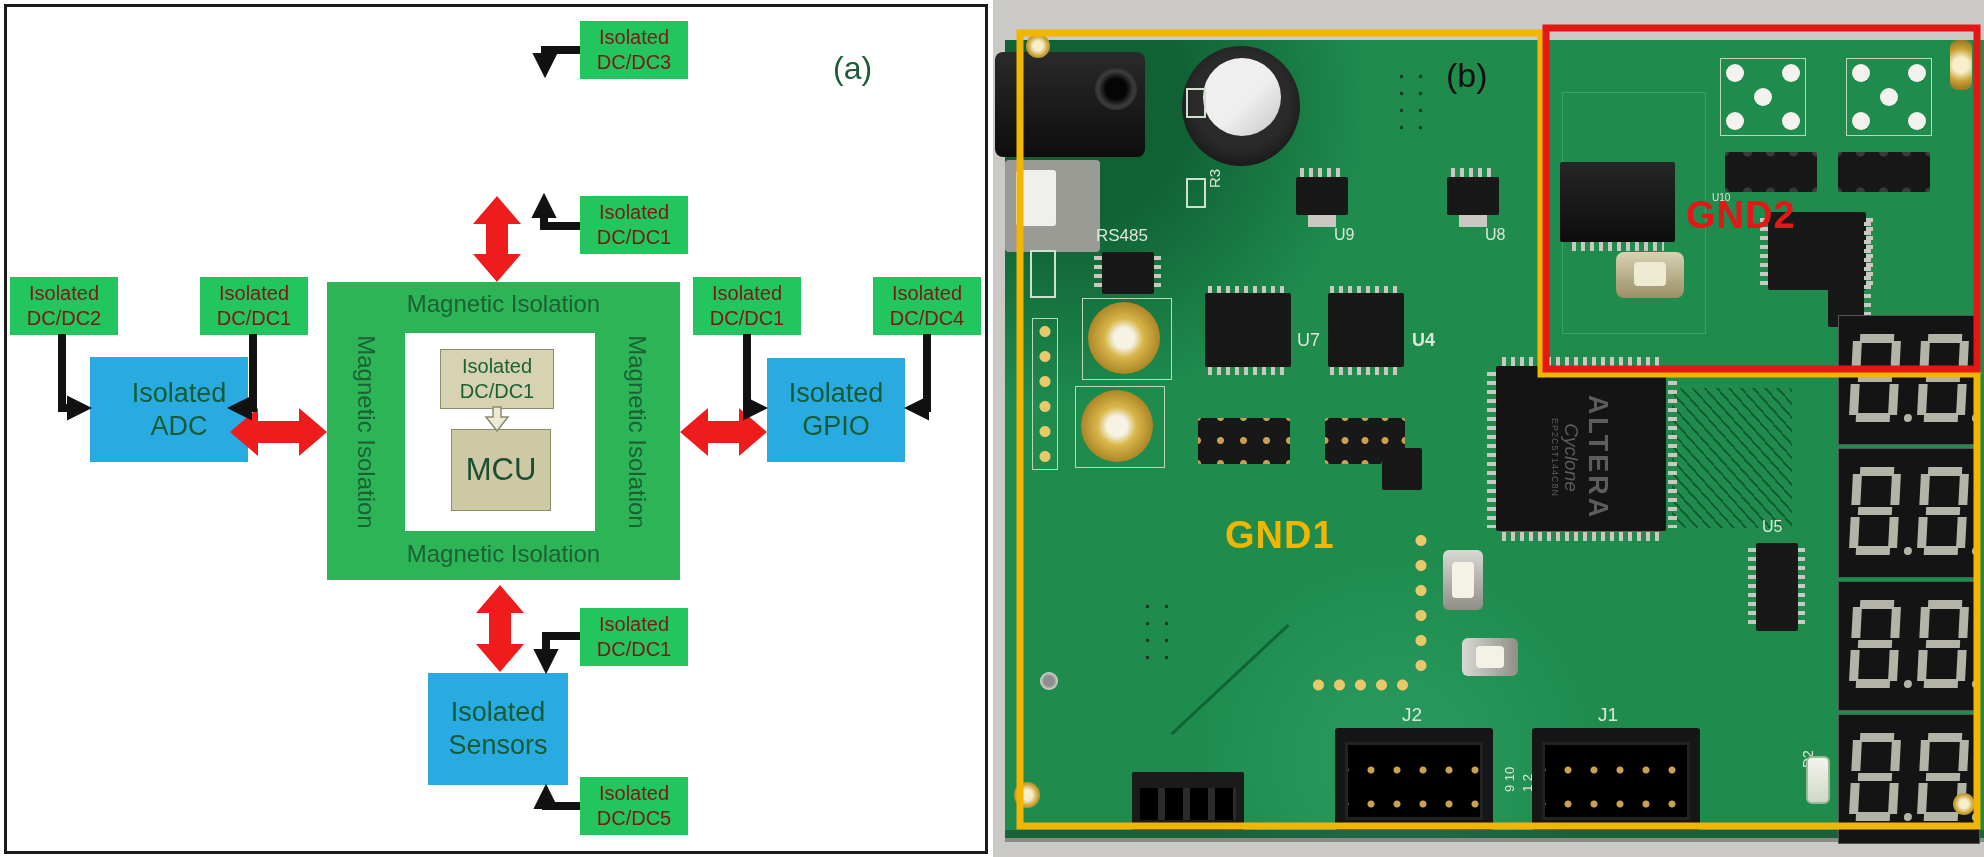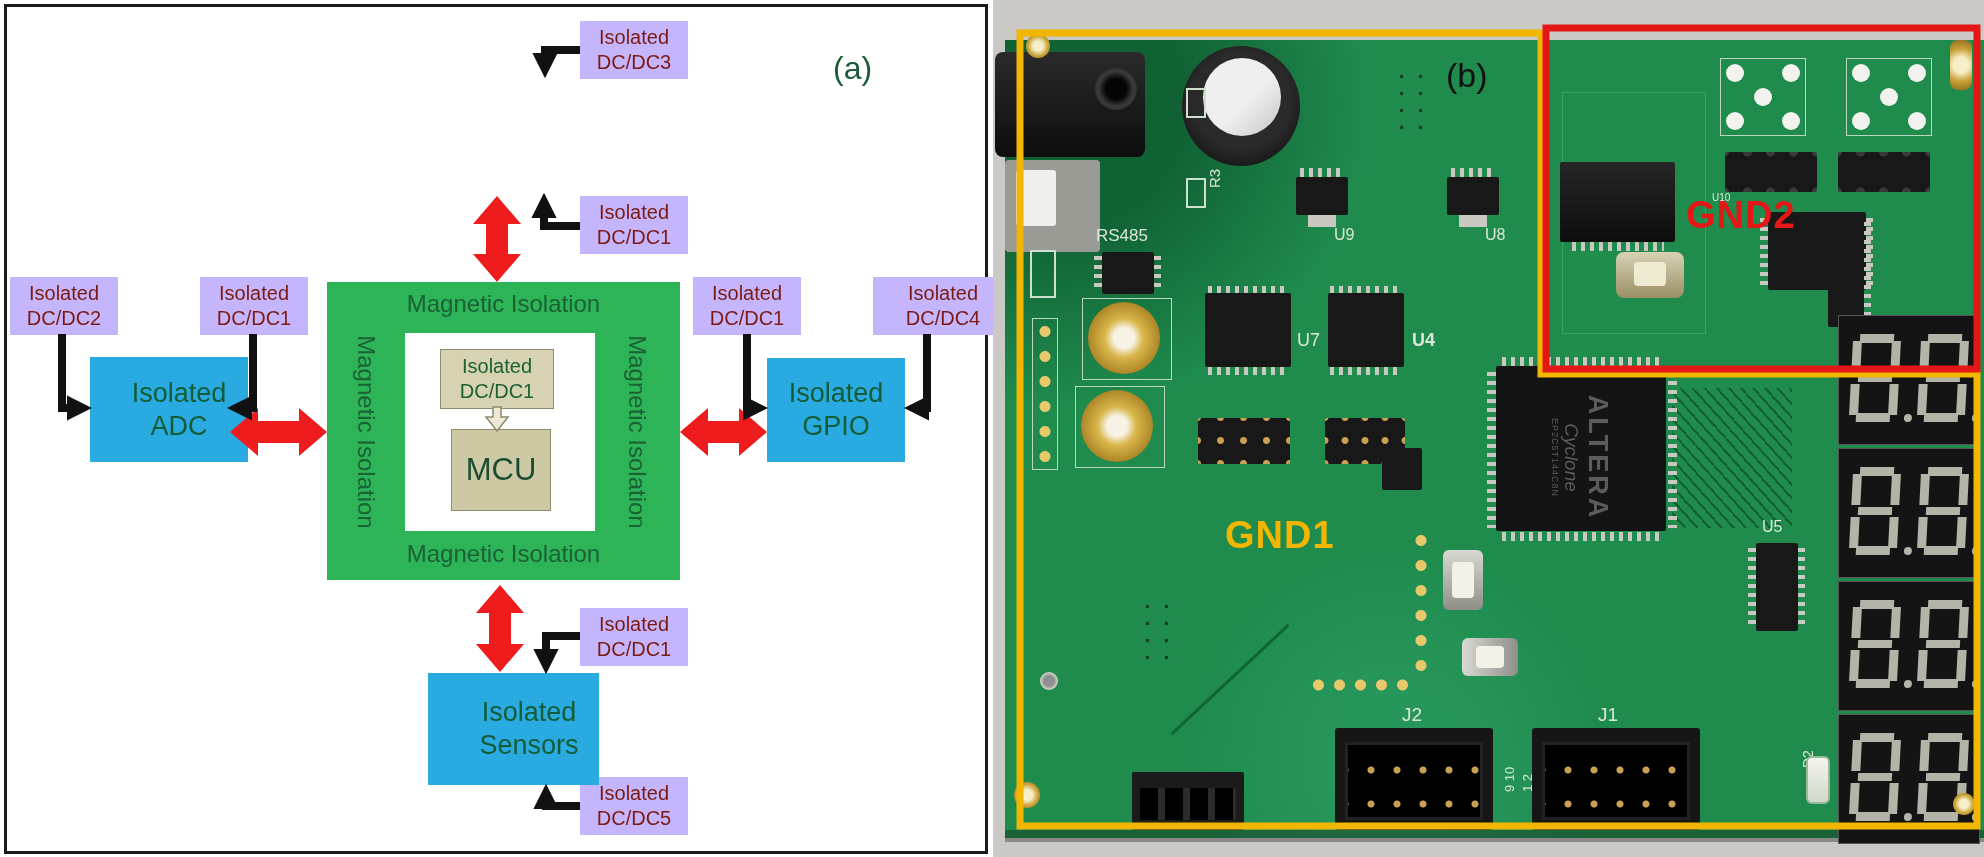--- a/index.html
+++ b/index.html
@@ -2,21 +2,21 @@
 <html><head>
 <meta charset="utf-8">
 <style>
   html,body{margin:0;padding:0;background:#ffffff;}
   .canvas{position:relative;width:1984px;height:857px;background:#ffffff;overflow:hidden;
           font-family:"Liberation Sans",sans-serif;}
   .abs{position:absolute;}
 
   
   .panelA{left:4px;top:4px;width:978px;height:844px;border:3px solid #1a1a1a;background:#ffffff;}
-  .rbox{position:absolute;width:108px;height:58px;background:#c4b5fd;color:#7c1a12;
+  .rbox{position:absolute;width:108px;height:58px;background:#22c55e;color:#7c1a12;
         font-size:20px;line-height:25px;font-weight:400;display:flex;align-items:center;
         justify-content:center;text-align:center;}
   .bbox{position:absolute;background:#29aae1;color:#145c36;font-size:27px;line-height:33px;
         display:flex;align-items:center;justify-content:center;text-align:center;}
   .gframe{position:absolute;left:327px;top:282px;width:353px;height:298px;background:#2db457;}
   .gwhite{position:absolute;left:405px;top:333px;width:190px;height:198px;background:#ffffff;}
   .miso{position:absolute;color:#1b6134;font-size:24px;text-align:center;white-space:nowrap;}
   .tanbox{position:absolute;background:#d7d3b2;border:1px solid #8d8d6d;color:#1b6134;
           display:flex;align-items:center;justify-content:center;text-align:center;}
   .lblA{position:absolute;left:833px;top:50px;font-size:32px;color:#1c5c38;}
@@ -63,27 +63,27 @@
 <div class="canvas">
 
   <div class="abs panelA"></div>
   <div class="lblA">(a)</div>
 
   <div class="rbox" style="left:580px;top:21px;">Isolated DC/DC3</div>
   <div class="rbox" style="left:580px;top:196px;">Isolated DC/DC1</div>
   <div class="rbox" style="left:10px;top:277px;">Isolated DC/DC2</div>
   <div class="rbox" style="left:200px;top:277px;">Isolated DC/DC1</div>
   <div class="rbox" style="left:693px;top:277px;">Isolated DC/DC1</div>
-  <div class="rbox" style="left:873px;top:277px;padding-left:16px;">Isolated DC/DC4</div>
+  <div class="rbox" style="left:873px;top:277px;">Isolated DC/DC4</div>
   <div class="rbox" style="left:580px;top:608px;">Isolated DC/DC1</div>
   <div class="rbox" style="left:580px;top:777px;">Isolated DC/DC5</div>
 
   <div class="bbox" style="left:90px;top:357px;width:138px;height:105px;padding-left:20px;">Isolated ADC</div>
   <div class="bbox" style="left:767px;top:358px;width:138px;height:104px;">Isolated GPIO</div>
-  <div class="bbox" style="left:428px;top:673px;width:140px;height:112px;padding-left:31px;">Isolated Sensors</div>
+  <div class="bbox" style="left:428px;top:673px;width:140px;height:112px;">Isolated Sensors</div>
 
   <div class="gframe"></div>
   <div class="gwhite"></div>
   <div class="miso" style="left:327px;top:290px;width:353px;">Magnetic Isolation</div>
   <div class="miso" style="left:327px;top:540px;width:353px;">Magnetic Isolation</div>
   <div class="miso" style="left:256px;top:418px;width:220px;transform:rotate(90deg);">Magnetic Isolation</div>
   <div class="miso" style="left:527px;top:418px;width:220px;transform:rotate(90deg);">Magnetic Isolation</div>
   <div class="tanbox" style="left:440px;top:349px;width:112px;height:58px;font-size:20px;line-height:25px;">Isolated DC/DC1</div>
   <div class="tanbox" style="left:451px;top:429px;width:98px;height:80px;font-size:31px;background:#cdc9a5;color:#1c4d33;">MCU</div>
 

